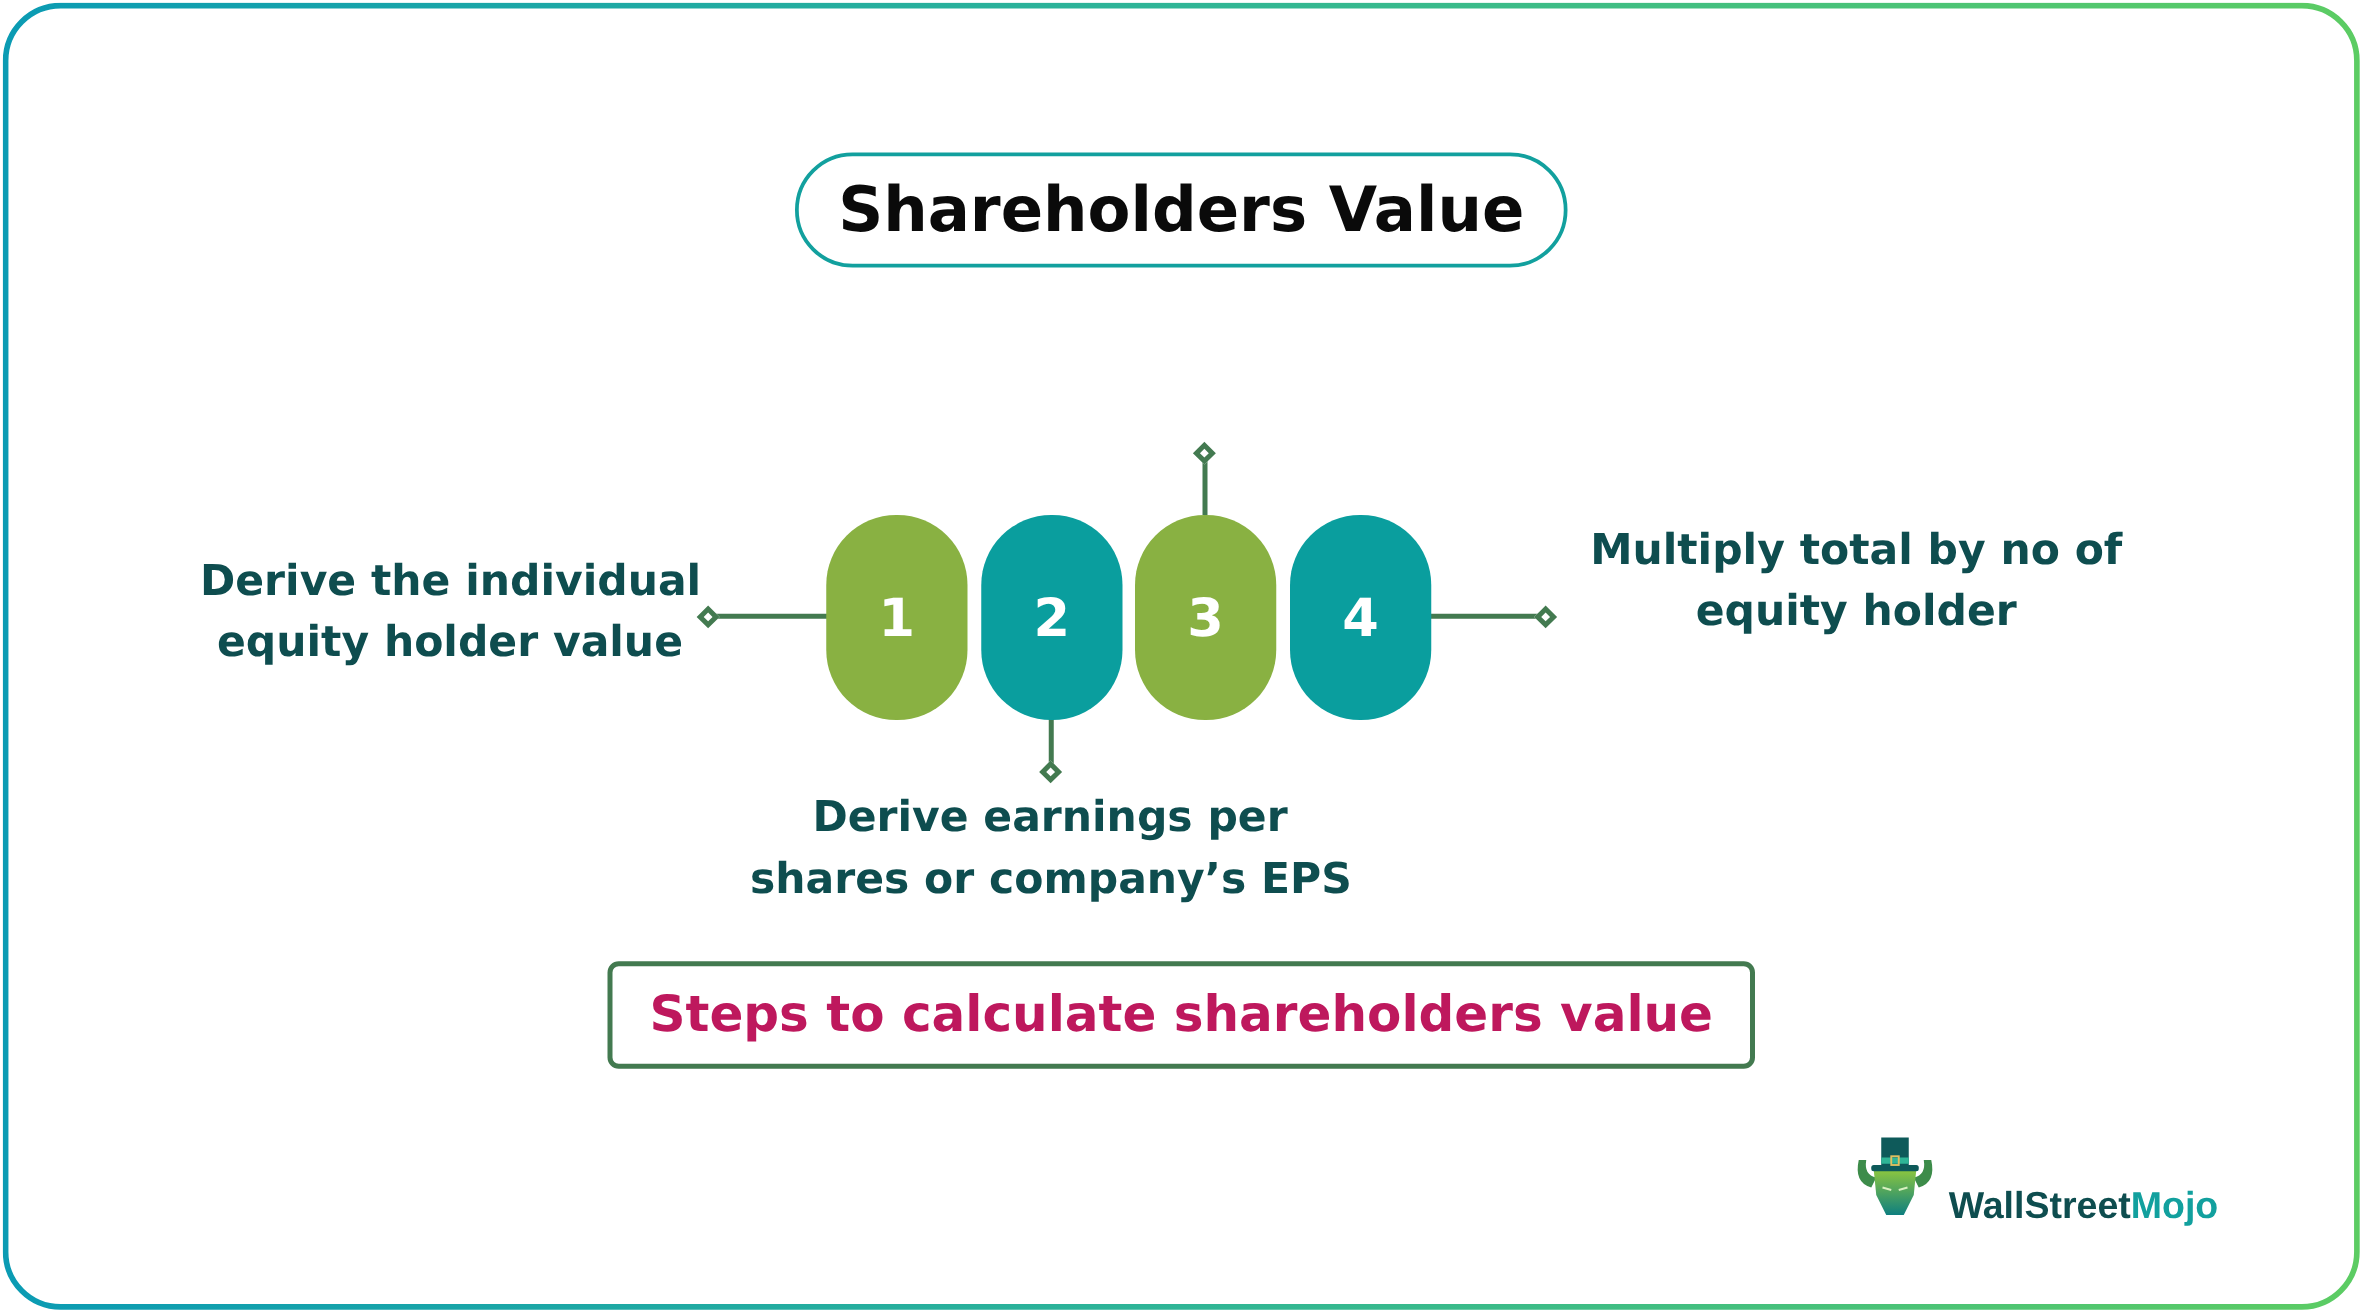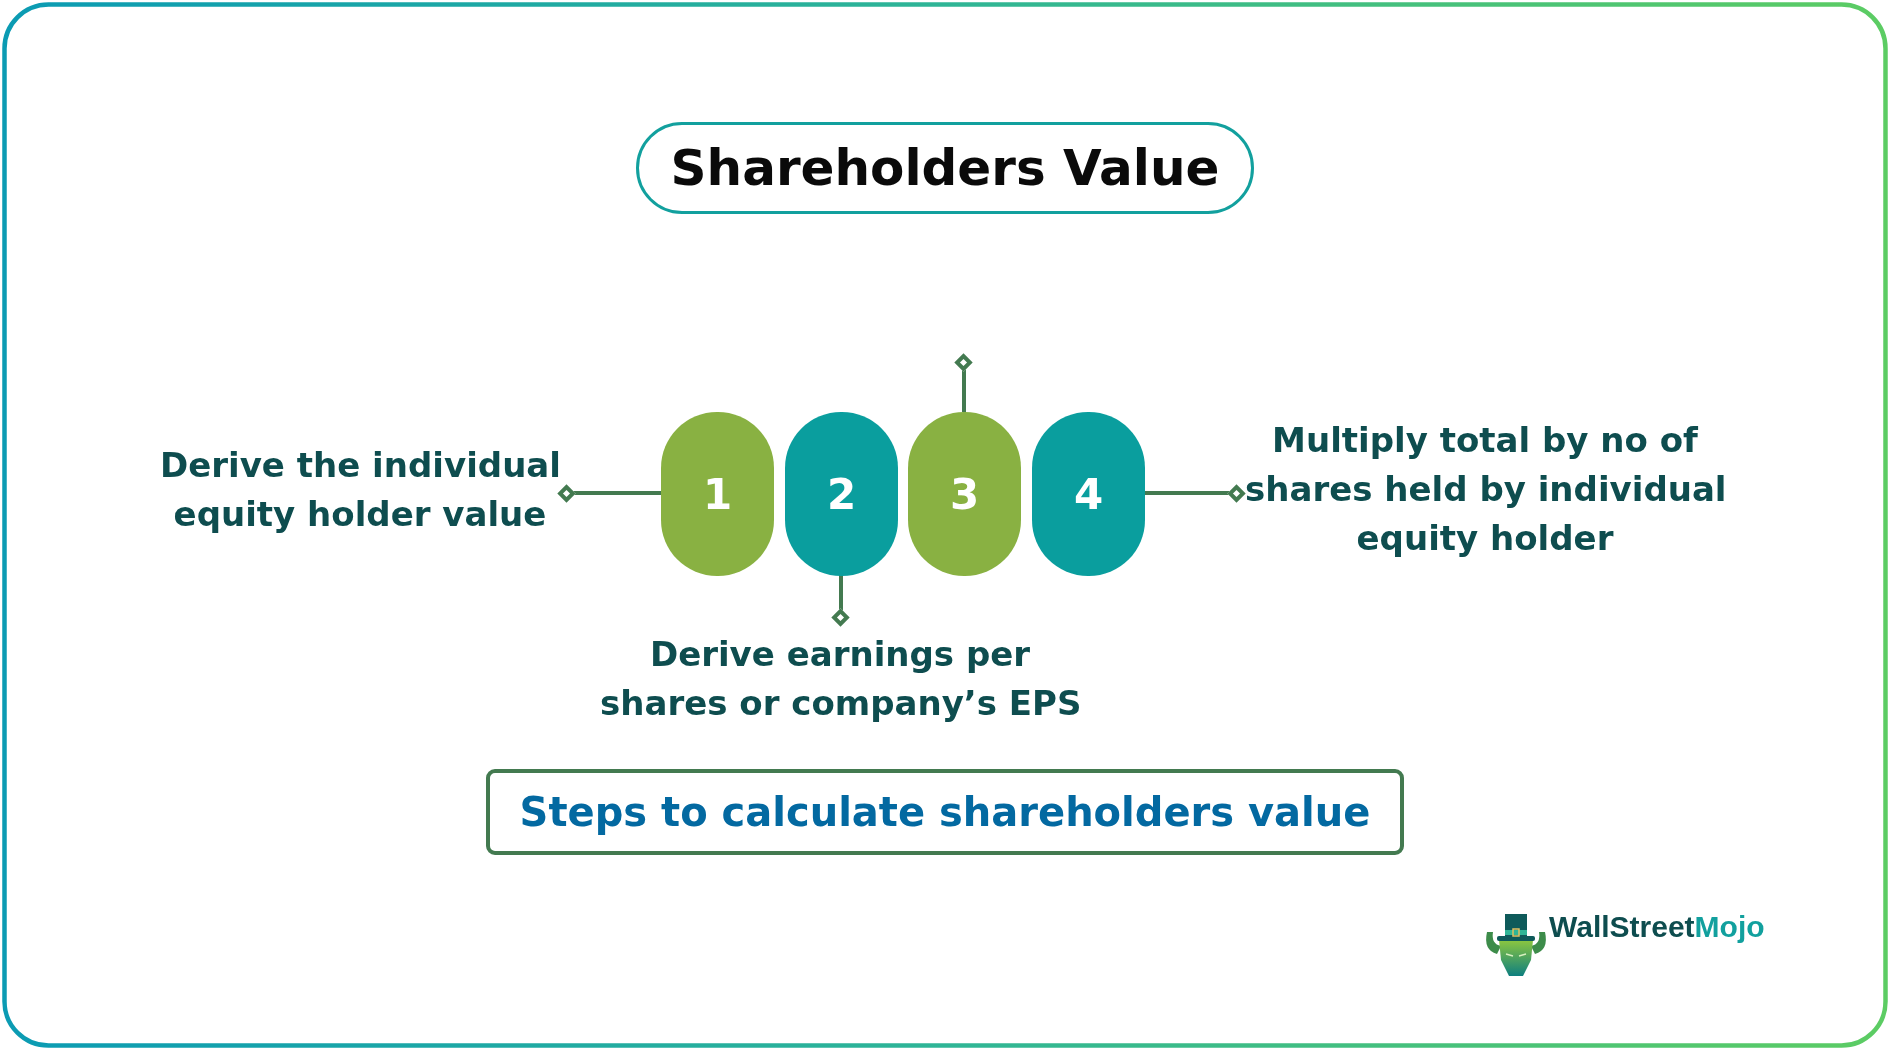--- a/index.html
+++ b/index.html
@@ -33,24 +33,24 @@
   .connector { position: absolute; background: #437a50; }
   .diamond {
     position: absolute; width: 13px; height: 13px; box-sizing: border-box;
     border: 4px solid #437a50; background: #fff; transform: rotate(45deg);
   }
   .caption-box {
     position: absolute; left: 486px; top: 769px; width: 918px; height: 86px;
     box-sizing: border-box; border: 4px solid #437a50; border-radius: 9px;
     display: flex; align-items: center; justify-content: center;
   }
-  .caption-box span { color: #0369a1; font-weight: bold; font-size: 40px; }
+  .caption-box span { color: #be185d; font-weight: bold; font-size: 40px; }
   .logo {
     position: absolute; left: 1483px; top: 910px; height: 72px;
-    display: flex; align-items: flex-start; 
+    display: flex; align-items: flex-end; gap: 10px;
   }
   .logo-text { font-family: "Liberation Sans", sans-serif; font-weight: bold; font-size: 30px; letter-spacing: 0px; }
   .logo-text .a { color: #0e4d4f; }
   .logo-text .b { color: #12a09e; }
 </style>
 </head>
 <body>
 
 <div class="frame">
   <svg width="1886" height="1046" viewBox="0 0 1886 1046">
@@ -99,21 +99,20 @@
   <div>equity holder value</div>
 </div>
 <div class="label" style="left:600px; top:630px; width:480px;">
   <div>Derive earnings per</div>
   <div>shares or company’s EPS</div>
 </div>
 <div class="label" style="left:814px; top:246px; width:300px;">
 </div>
 <div class="label" style="left:1245px; top:416px; width:480px;">
   <div>Multiply total by no of</div>
-  <div>shares held by individual</div>
   <div>equity holder</div>
 </div>
 
 <div class="caption-box">
   <span>Steps to calculate shareholders value</span>
 </div>
 
 <div class="logo">
   <span>
     <svg width="66" height="72" viewBox="0 0 66 72">

